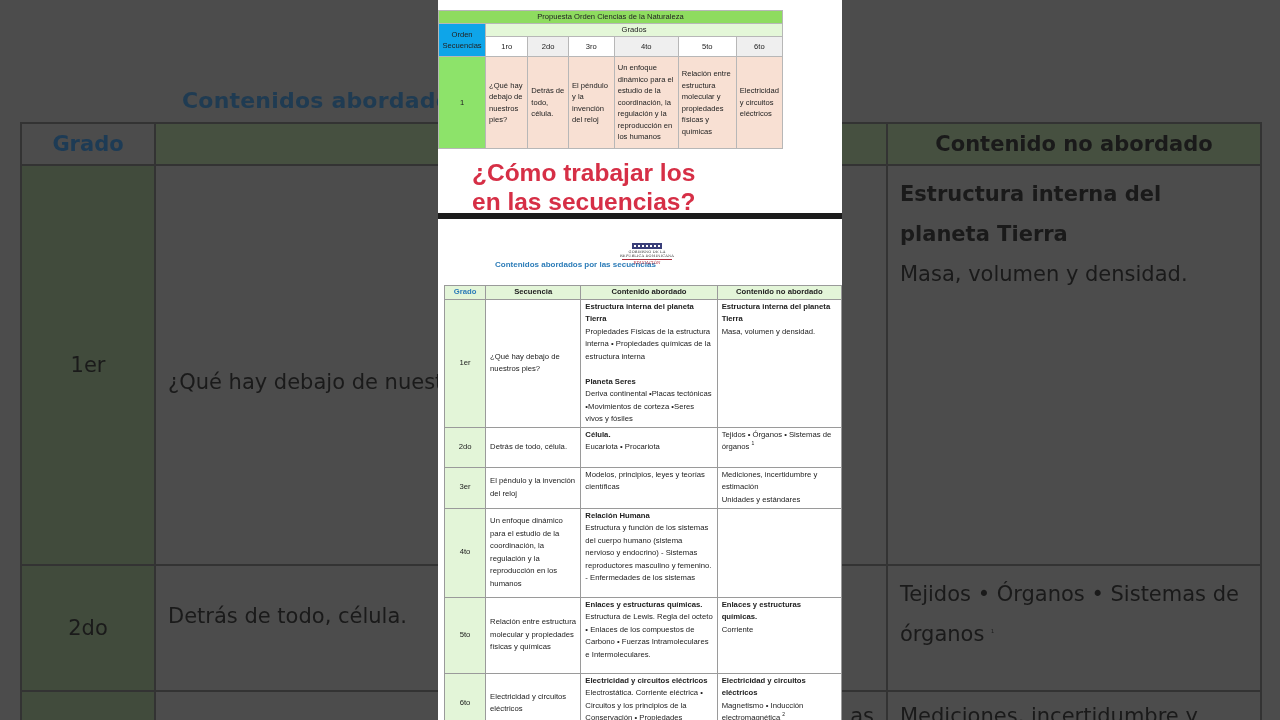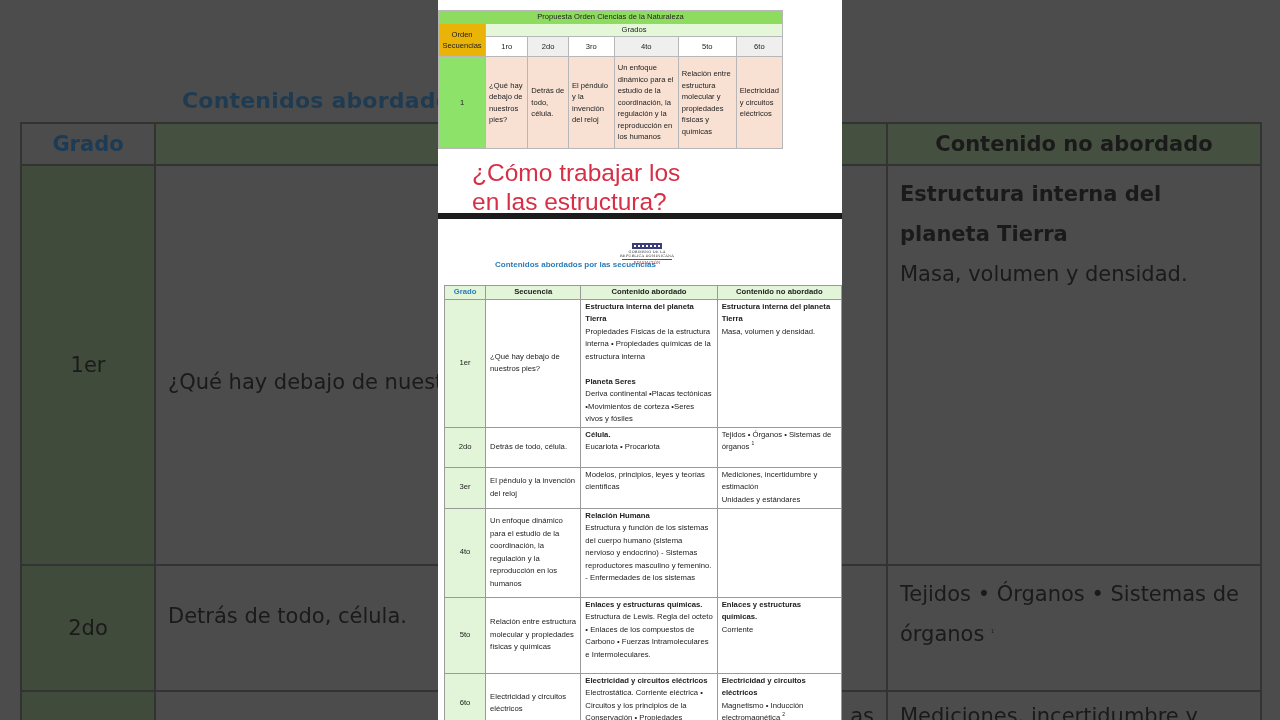--- a/index.html
+++ b/index.html
@@ -18,29 +18,29 @@
   .bg-noab { width: 374px; font-size: 21px; padding: 8px 12px; line-height: 40px; }
   .bg-noab b { font-weight: bold; }
 
   
   .center { position: absolute; left: 438px; top: 0; width: 404px; height: 720px; background: #ffffff; overflow: hidden; }
 
   
   .prop { position: absolute; left: 0; top: 10px; width: 345px; border-collapse: collapse; font-size: 7.6px; color: #222; }
   .prop td { border: 1px solid #b7b7b7; padding: 2px 3px; line-height: 11.5px; vertical-align: middle; }
   .prop .title-row td { background: #8edc5f; text-align: center; height: 13px; padding: 0; }
-  .prop .grados-row td.lbl { background: #eab308; text-align: center; }
+  .prop .grados-row td.lbl { background: #0ea5e9; text-align: center; }
   .prop .grados-row td.gr { background: #e4f7d8; text-align: center; height: 13px; padding: 0; }
   .prop .num-row td { text-align: center; height: 20px; background: #ffffff; }
   .prop .num-row td.alt { background: #efefef; }
   .prop .seq-row td { background: #f8e0d3; height: 92px; }
   .prop .seq-row td.order { background: #8de36a; text-align: center; }
 
   
-  .caption { position: absolute; left: 34px; top: 158px; width: 360px; font-size: 24.5px; line-height: 29px; color: #d62f46; font-family: "Liberation Sans", sans-serif; text-shadow: 0 0 2px #fff, 0 0 2px #fff, 1px 1px 0 #fff, -1px -1px 0 #fff; z-index: 5; }
+  .caption { position: absolute; left: 34px; top: 158px; width: 360px; font-size: 24.5px; line-height: 29px; color: #d62f46; font-family: "Liberation Sans", sans-serif; text-shadow: 0 0 2px #fff, 0 0 2px #fff, 1px 1px 0 #fff, -1px -1px 0 #fff; z-index: 5; font-weight: bold; }
   .divider { position: absolute; left: 0; top: 213px; width: 404px; height: 6px; background: #1c1c1c; z-index: 3; }
 
   
   .logo { position: absolute; left: 176px; top: 243px; width: 66px; text-align: center; z-index: 2; }
   .logo-mark { display: block; width: 30px; height: 6px; margin: 0 auto 1px; border-top: 2px solid #3a3f7a; border-bottom: 2px solid #3a3f7a; background: repeating-linear-gradient(90deg, #3a3f7a 0 2px, #fff 2px 4px); }
   .logo-small { display: block; font-size: 3.6px; color: #333; font-family: "DejaVu Serif", serif; line-height: 4.2px; letter-spacing: 0.2px; }
   .logo-edu { display: block; font-size: 4px; color: #b12a3b; font-family: "DejaVu Serif", serif; line-height: 5px; border-top: 1px solid #b12a3b; margin: 1px 8px 0; }
 
   .sub-title { position: absolute; left: 57px; top: 260px; font-size: 8px; font-weight: bold; color: #2c7cb8; white-space: nowrap; }
 
@@ -117,21 +117,21 @@
       <td>El péndulo y la invención del reloj</td>
       <td>Un enfoque dinámico para el estudio de la coordinación, la regulación y la reproducción en los humanos</td>
       <td>Relación entre estructura molecular y propiedades físicas y químicas</td>
       <td>Electricidad y circuitos eléctricos</td>
     </tr>
   </tbody>
     </table>
 
   <div class="caption">
     <div>¿Cómo trabajar los</div>
-    <div>en las estructura?</div>
+    <div>en las secuencias?</div>
   </div>
   <div class="divider"></div>
 
   <div class="logo">
     <span class="logo-mark"></span>
     <span class="logo-small">GOBIERNO DE LA</span>
     <span class="logo-small">REPÚBLICA DOMINICANA</span>
     <span class="logo-edu">EDUCACIÓN</span>
   </div>
 

